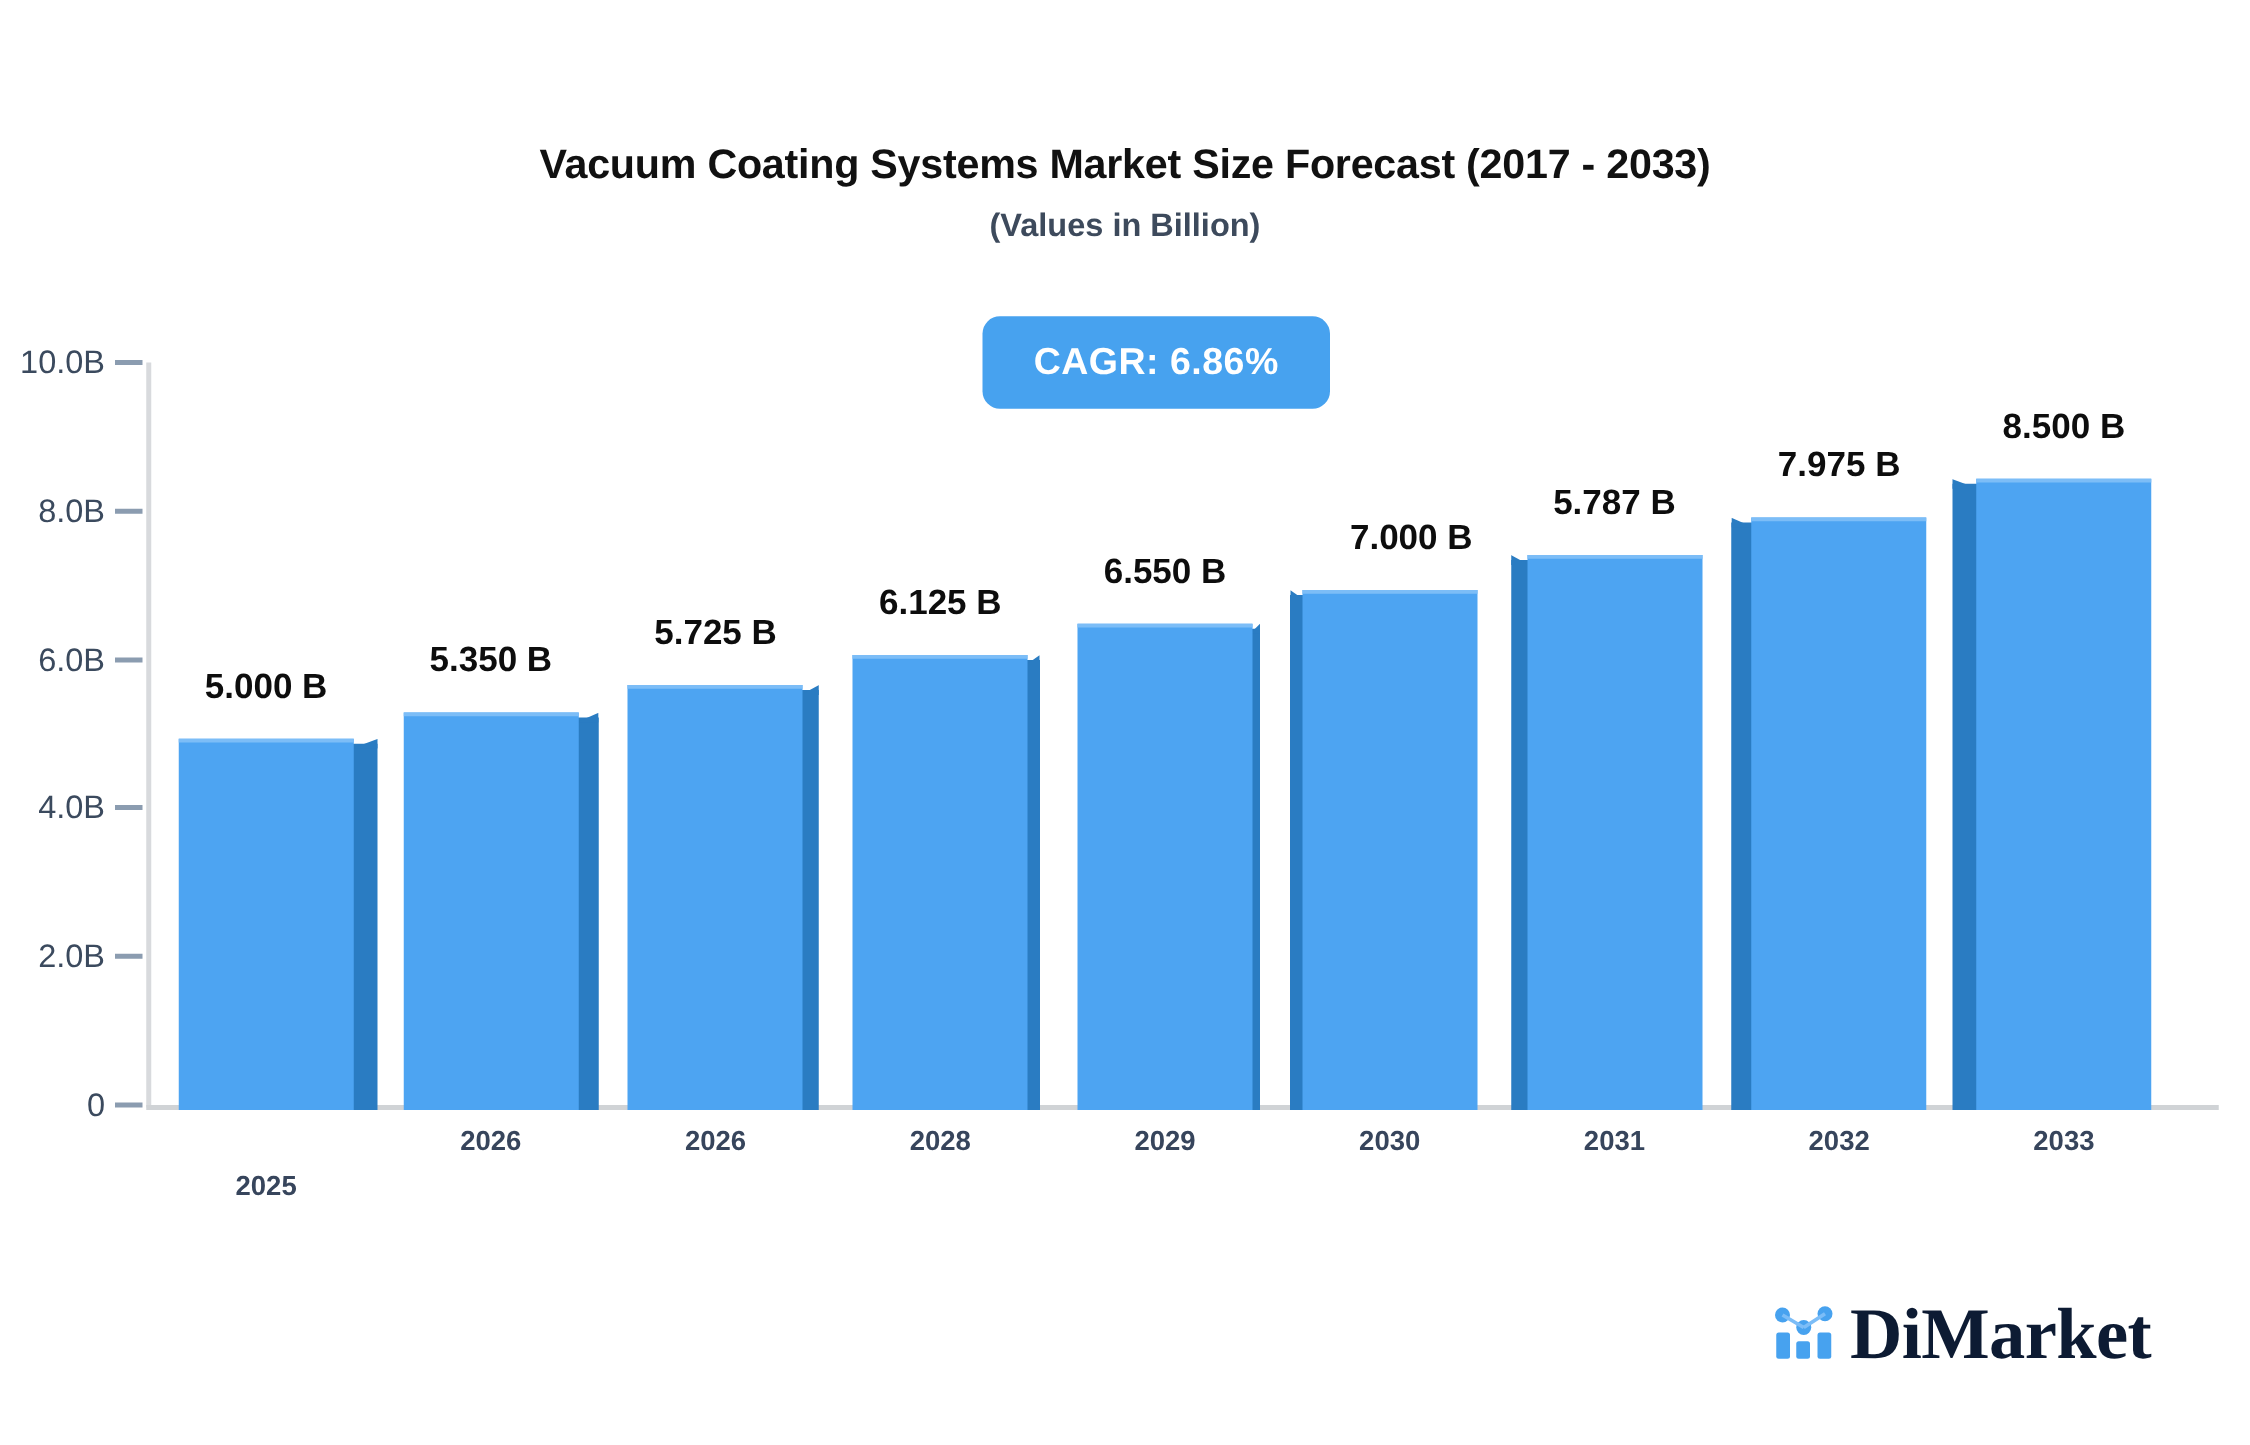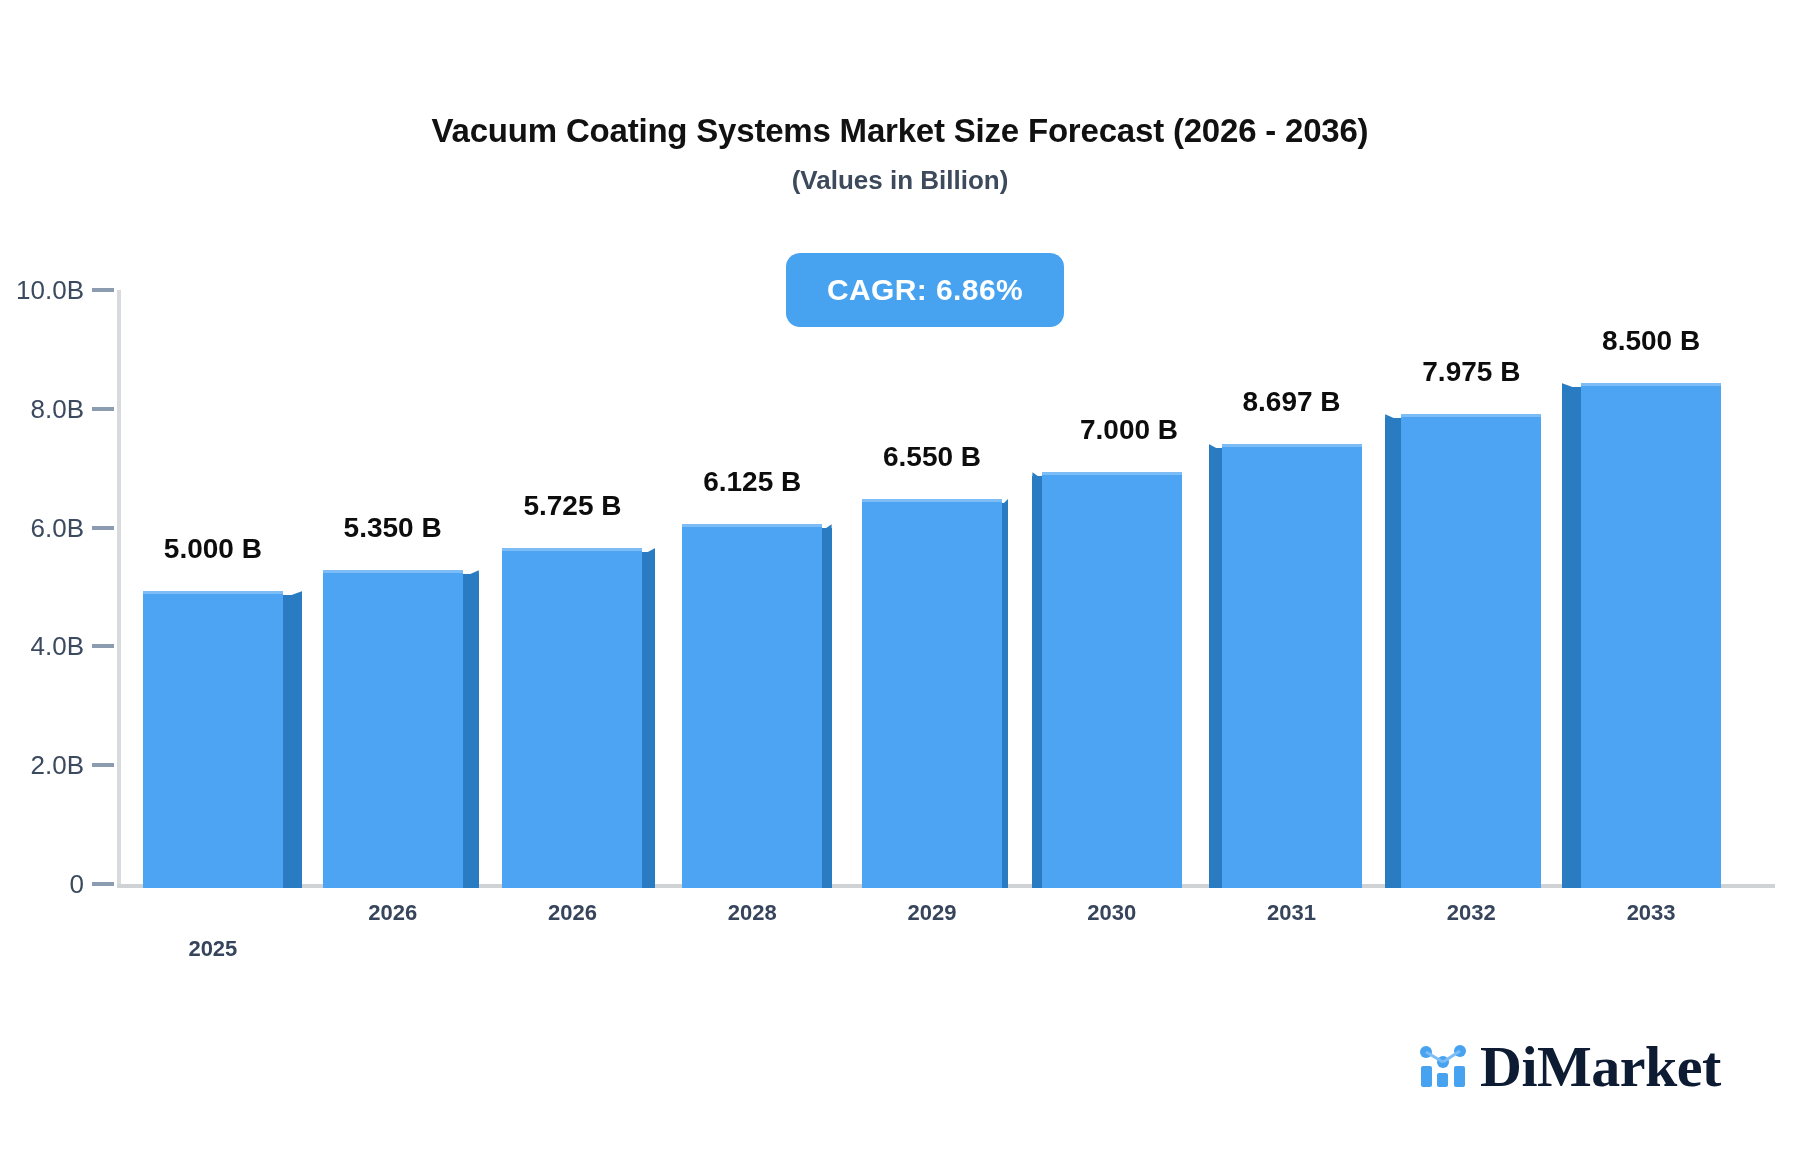--- a/index.html
+++ b/index.html
@@ -176,21 +176,21 @@
     color: #0d1b33;
     letter-spacing: -0.5px;
     line-height: 1;
   }
 </style>
 </head>
 <body>
 
 <div id="figure">
 
-  <div id="title">Vacuum Coating Systems Market Size Forecast (2026 - 2036)</div>
+  <div id="title">Vacuum Coating Systems Market Size Forecast (2017 - 2033)</div>
   <div id="subtitle">(Values in Billion)</div>
 
   <div id="cagr-badge">
     <span class="cagr-text">CAGR: 6.86%</span>
   </div>
 
   <div id="y-axis-line"></div>
   <div id="x-axis-line"></div>
 
   <div id="yticks">
@@ -293,16 +293,16 @@
     </span>
     <span id="logo-text">DiMarket</span>
   </div>
 
 <div class="bar-value" style="left: 212.889px; top: 533px;">5.000 B</div>
     <div class="bar-value" style="left: 392.667px; top: 512.21px;">5.350 B</div>
     <div class="bar-value" style="left: 572.444px; top: 489.935px;">5.725 B</div>
     <div class="bar-value" style="left: 752.222px; top: 466.175px;">6.125 B</div>
     <div class="bar-value" style="left: 932px; top: 440.93px;">6.550 B</div>
     <div class="bar-value" style="left: 1129px; top: 414.2px;">7.000 B</div>
-    <div class="bar-value" style="left: 1291.56px; top: 385.985px;">8.697 B</div>
+    <div class="bar-value" style="left: 1291.56px; top: 385.985px;">5.787 B</div>
     <div class="bar-value" style="left: 1471.33px; top: 356.285px;">7.975 B</div>
     <div class="bar-value" style="left: 1651.11px; top: 325.1px;">8.500 B</div>
   </div>
 
 </body></html>

